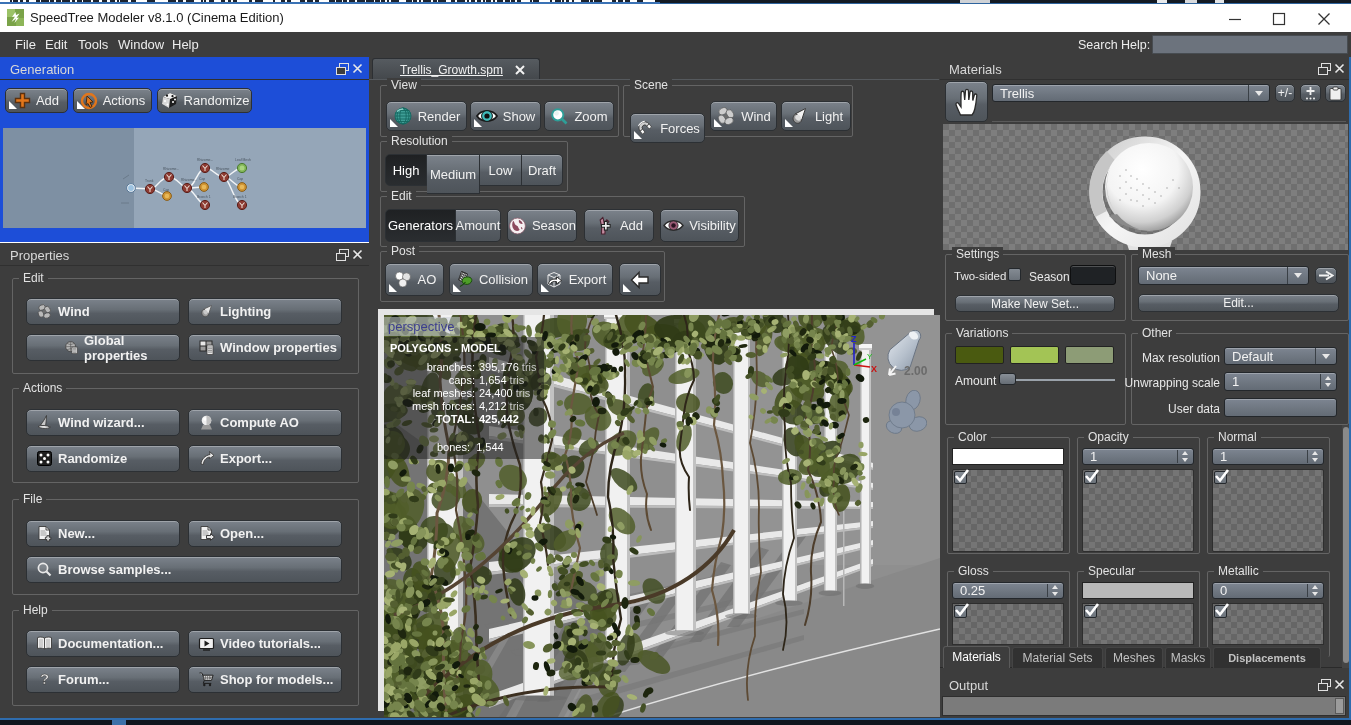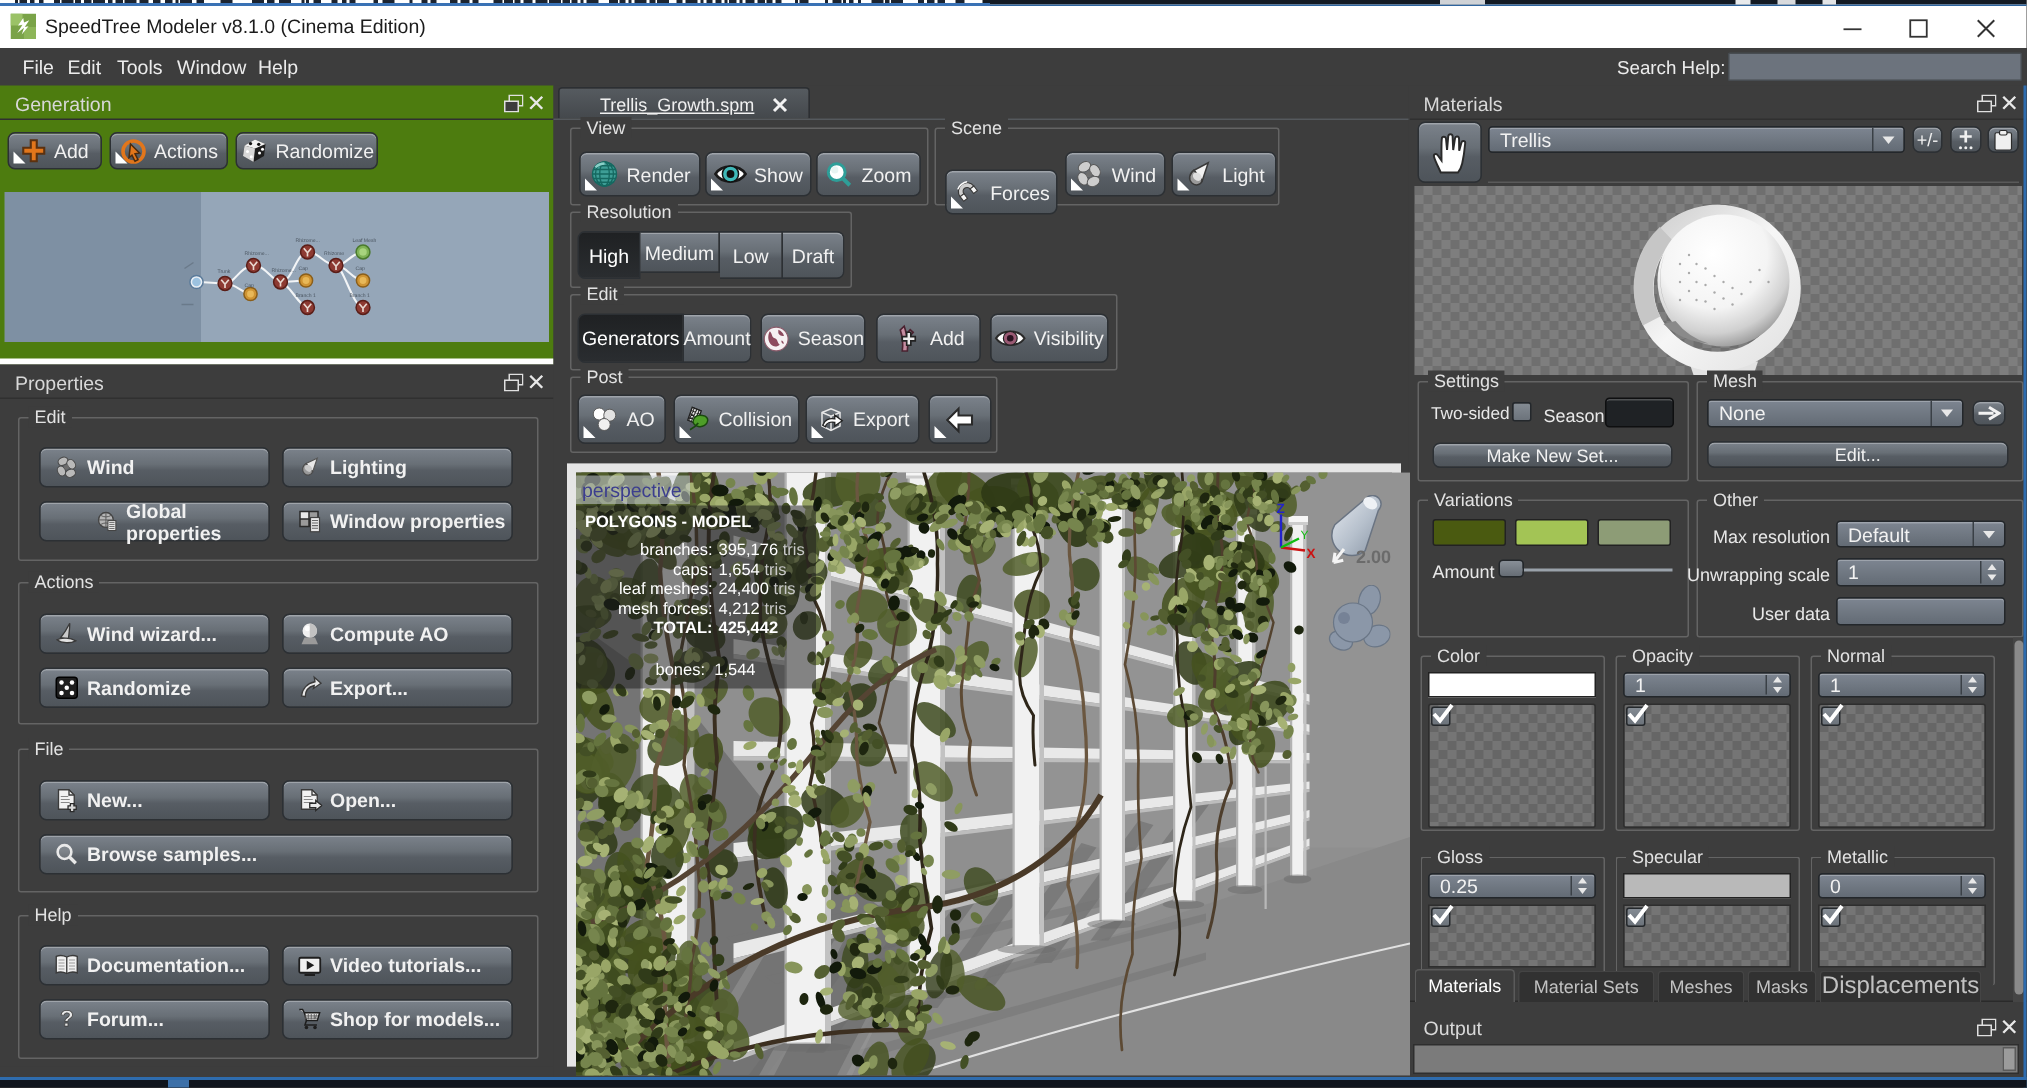--- a/index.html
+++ b/index.html
@@ -157,21 +157,21 @@
 <div class="abs" style="left:0;top:32px;width:1351px;height:25px;background:#3d3d3d;color:#ececec;font-size:13px;">
   <span class="abs" style="left:15px;top:5px;">File</span>
   <span class="abs" style="left:45px;top:5px;">Edit</span>
   <span class="abs" style="left:78px;top:5px;">Tools</span>
   <span class="abs" style="left:118px;top:5px;">Window</span>
   <span class="abs" style="left:172px;top:5px;">Help</span>
   <span class="abs" style="left:1078px;top:6px;font-size:12.5px;">Search Help:</span>
   <div class="abs" style="left:1152px;top:3px;width:196px;height:19px;background:#6c737d;border:1px solid #474c51;border-radius:1px;"></div>
 </div>
 
-<div class="abs" style="left:0;top:57px;width:369px;height:186px;background:#4d7c0f;border-bottom:4px solid #ffffff;">
+<div class="abs" style="left:0;top:57px;width:369px;height:186px;background:#1d4ed8;border-bottom:1px solid #ffffff;">
   <span class="ptitle" style="left:10px;top:5px;">Generation</span>
   <svg class="abs" style="left:336px;top:6px;" width="13" height="12" viewBox="0 0 13 12">
         <rect x="3.5" y="0.5" width="9" height="7" fill="none" stroke="#e0e0e0"></rect>
         <rect x="0.5" y="4.5" width="9" height="7" fill="#3d3d3d" stroke="#e0e0e0"></rect>
       </svg>
   <svg class="abs" style="left:352px;top:6px;" width="11" height="11" viewBox="0 0 11 11">
         <path d="M1.5 1.5 L9.5 9.5 M9.5 1.5 L1.5 9.5" stroke="#e8e8e8" stroke-width="1.6"></path>
       </svg>
   <div class="abs" style="left:0;top:22px;width:369px;height:1px;background:#303030;"></div>
   <div class="btn" style="left:5px;top:31px;width:63px;height:25px;">
@@ -510,21 +510,21 @@
     <span>Light</span>
         <i class="tri"></i>
   </div>
 
   <div class="fs" style="left:380px;top:141px;width:188px;height:51px;">
         <span class="lbl">Resolution</span>
       </div>
   <div class="btn dark seg-l" style="left:385px;top:154px;width:42px;height:32px;">
         <span>High</span>
       </div>
-  <div class="btn seg" style="left:427px;top:154px;width:53px;height:28px;">
+  <div class="btn seg" style="left:427px;top:154px;width:53px;height:40px;">
         <span>Medium</span>
       </div>
   <div class="btn seg" style="left:480px;top:154px;width:42px;height:32px;">
         <span>Low</span>
       </div>
   <div class="btn seg-r" style="left:522px;top:154px;width:41px;height:32px;">
         <span>Draft</span>
       </div>
 
   <div class="fs" style="left:380px;top:196px;width:365px;height:51px;">
@@ -2714,21 +2714,21 @@
   <div class="chk" style="left:1214px;top:605px;"></div>
   <svg class="abs" style="left:1213px;top:601px;" width="18" height="18" viewBox="0 0 18 18">
         <path d="M3 9 L7 13.5 L15 3" stroke="#fff" stroke-width="2.6" fill="none"></path>
       </svg>
 
   <div class="abs" style="left:940px;top:646px;width:411px;height:22px;border-bottom:1px solid #2a2a2a;">
     <div class="abs" style="left:3px;top:0;width:67px;height:22px;background:#3d3d3d;border:1px solid #5a5a5a;border-bottom:none;border-radius:3px 3px 0 0;color:#fff;font-size:12px;text-align:center;line-height:21px;">Materials</div>
     <div class="abs" style="left:72px;top:1px;width:91px;height:21px;background:#313131;border:1px solid #444;border-bottom:none;border-radius:3px 3px 0 0;color:#c2c2c2;font-size:12px;text-align:center;line-height:20px;">Material Sets</div>
     <div class="abs" style="left:165px;top:1px;width:58px;height:21px;background:#313131;border:1px solid #444;border-bottom:none;border-radius:3px 3px 0 0;color:#c2c2c2;font-size:12px;text-align:center;line-height:20px;">Meshes</div>
     <div class="abs" style="left:225px;top:1px;width:46px;height:21px;background:#313131;border:1px solid #444;border-bottom:none;border-radius:3px 3px 0 0;color:#c2c2c2;font-size:12px;text-align:center;line-height:20px;">Masks</div>
-    <div class="abs" style="left:273px;top:1px;width:108px;height:21px;background:#313131;border:1px solid #444;border-bottom:none;border-radius:3px 3px 0 0;color:#c2c2c2;font-size:16px;text-align:center;line-height:20px;">Displacements</div>
+    <div class="abs" style="left:273px;top:1px;width:108px;height:21px;background:#313131;border:1px solid #444;border-bottom:none;border-radius:3px 3px 0 0;color:#c2c2c2;font-size:11px;text-align:center;line-height:20px;font-weight:bold;">Displacements</div>
   </div>
 </div>
 
 <div class="abs" style="left:940px;top:672px;width:411px;height:46px;background:#3d3d3d;">
   <span class="ptitle" style="left:9px;top:6px;">Output</span>
   <svg class="abs" style="left:378px;top:7px;" width="13" height="12" viewBox="0 0 13 12">
         <rect x="3.5" y="0.5" width="9" height="7" fill="none" stroke="#e0e0e0"></rect>
         <rect x="0.5" y="4.5" width="9" height="7" fill="#3d3d3d" stroke="#e0e0e0"></rect>
       </svg>
   <svg class="abs" style="left:394px;top:7px;" width="11" height="11" viewBox="0 0 11 11">

